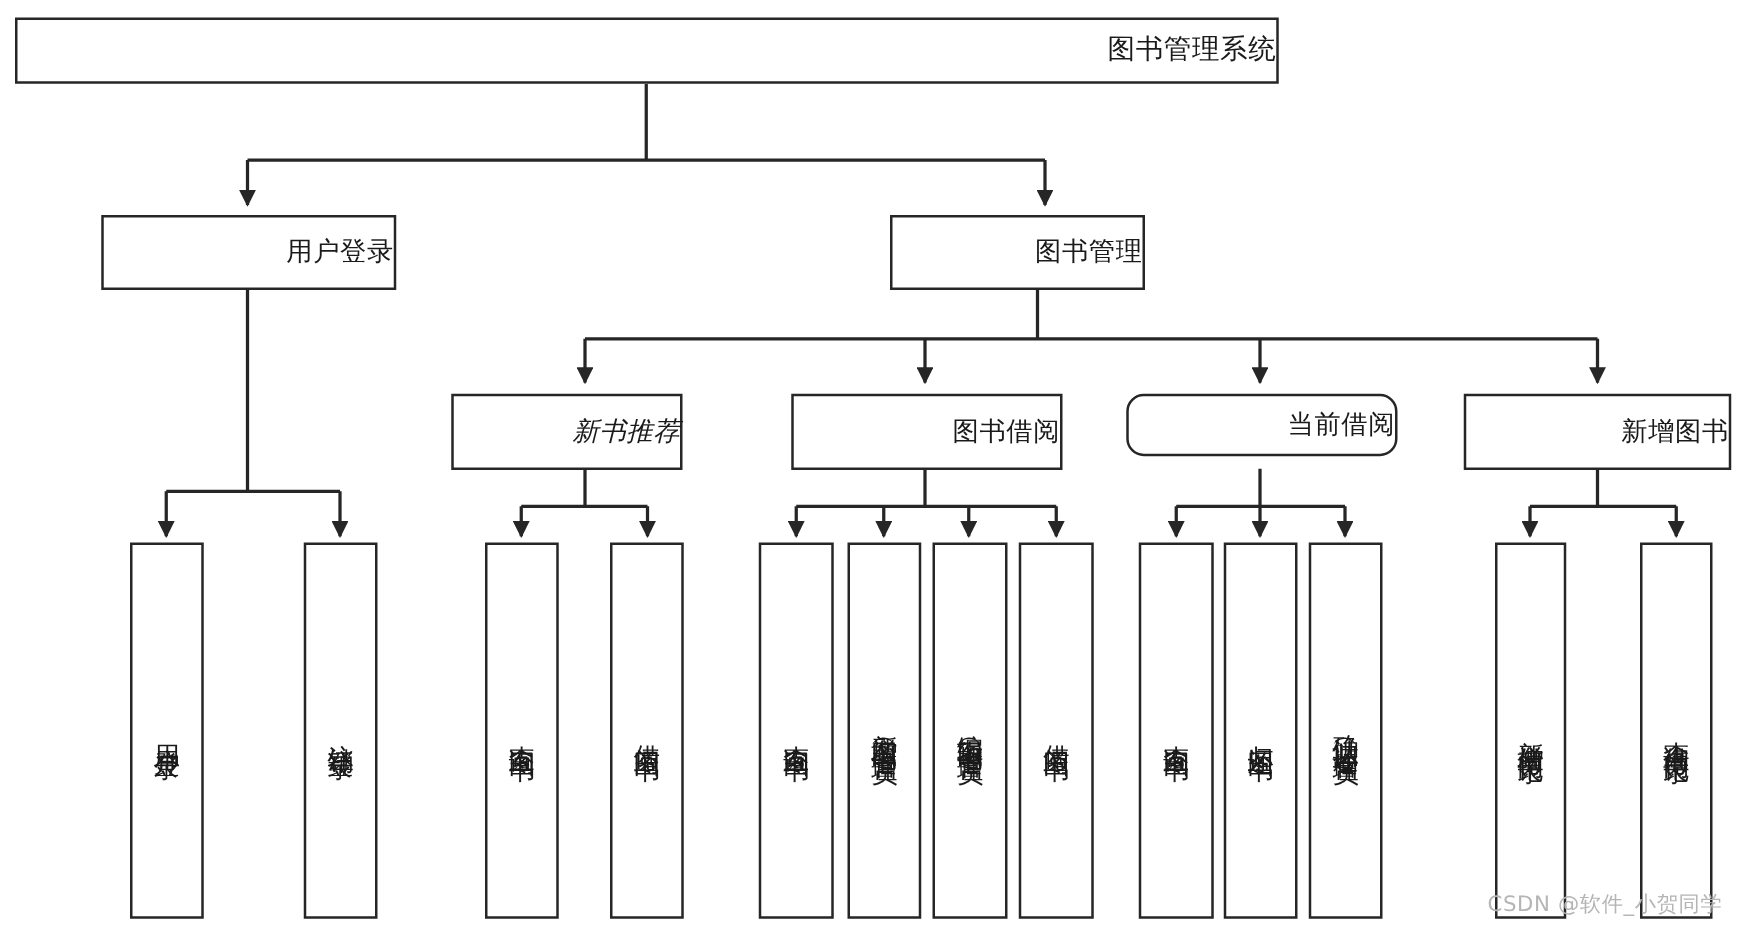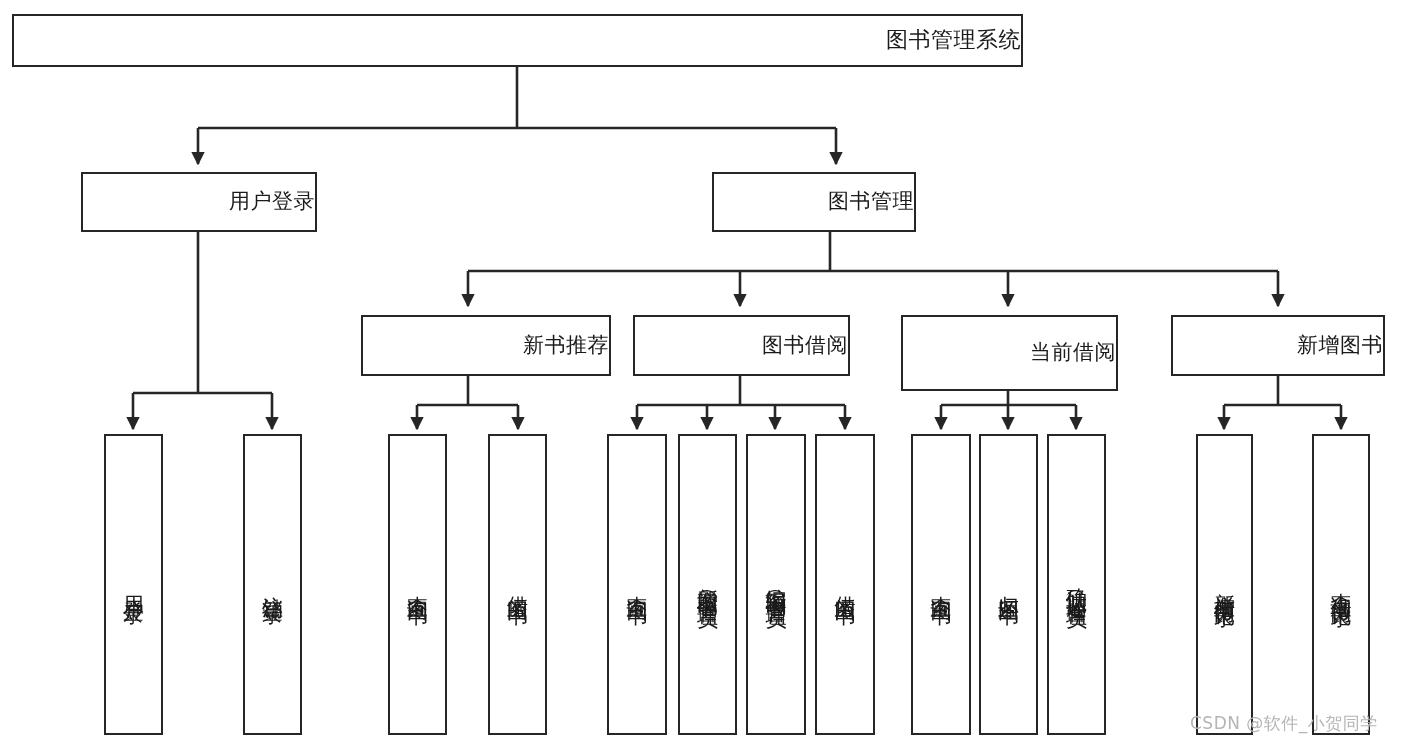--- a/index.html
+++ b/index.html
@@ -134,27 +134,27 @@
     <span class="label">图书管理系统</span>
   </div>
 
   <div class="node horiz" style="left:81px; top:172px; width:236px; height:60px;">
     <span class="label">用户登录</span>
   </div>
   <div class="node horiz" style="left:712px; top:172px; width:204px; height:60px;">
     <span class="label">图书管理</span>
   </div>
 
-  <div class="node horiz" style="left:361px; top:315px; width:250px; height:61px;">
+  <div class="node horiz" style="left:361px; top:315px; width:185px; height:61px;font-style:italic;">
     <span class="label">新书推荐</span>
   </div>
   <div class="node horiz" style="left:633px; top:315px; width:217px; height:61px;">
     <span class="label">图书借阅</span>
   </div>
-  <div class="node horiz" style="left:901px; top:315px; width:217px; height:76px;">
+  <div class="node horiz" style="left:901px; top:315px; width:217px; height:50px;border-radius:14px;">
     <span class="label">当前借阅</span>
   </div>
   <div class="node horiz" style="left:1171px; top:315px; width:214px; height:61px;">
     <span class="label">新增图书</span>
   </div>
 
   <div class="node vert" style="left:104px; top:434px; width:59px; height:301px;">
     <span class="label">用户登录</span>
   </div>
   <div class="node vert" style="left:243px; top:434px; width:59px; height:301px;">

